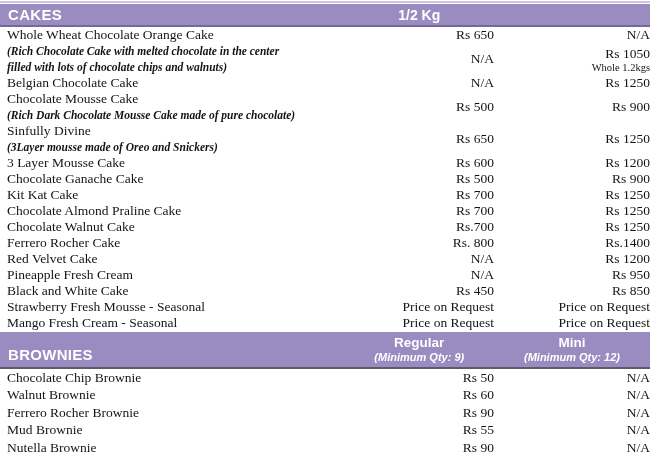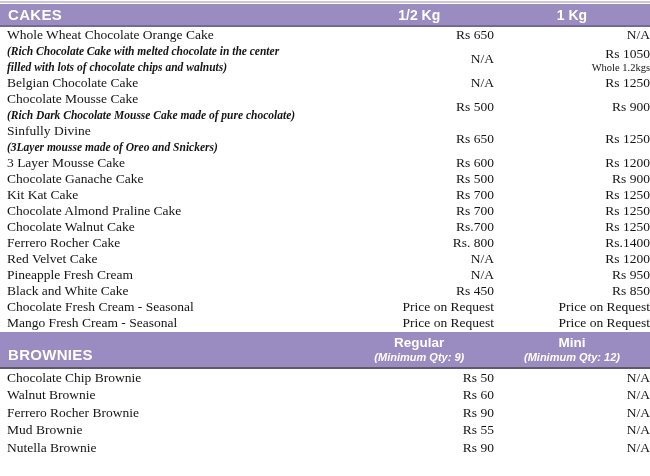--- a/index.html
+++ b/index.html
@@ -98,21 +98,20 @@
 </head>
 <body>
 
 <div class="menu">
   <div class="top-line"></div>
 
   <section>
     <header class="band band-cakes">
       <div class="band-title">CAKES</div>
       <div class="band-col">1/2 Kg</div>
-      <div class="band-col">1 Kg</div>
     </header>
     <div class="rows cake-rows">
   <div class="row">
     <div class="cell-name">
       <span class="item-name">Whole Wheat Chocolate Orange Cake</span>
 
     </div>
     <div class="price-cell">
       <span class="price-value">Rs 650</span>
     </div>
@@ -299,21 +298,21 @@
       <span class="price-value">Rs 450</span>
     </div>
     <div class="price-cell">
       <span class="price-value">Rs 850</span>
 
     </div>
   </div>
 
   <div class="row">
     <div class="cell-name">
-      <span class="item-name">Chocolate Fresh Cream - Seasonal</span>
+      <span class="item-name">Strawberry Fresh Mousse - Seasonal</span>
 
     </div>
     <div class="price-cell">
       <span class="price-value">Price on Request</span>
     </div>
     <div class="price-cell">
       <span class="price-value">Price on Request</span>
 
     </div>
   </div>

